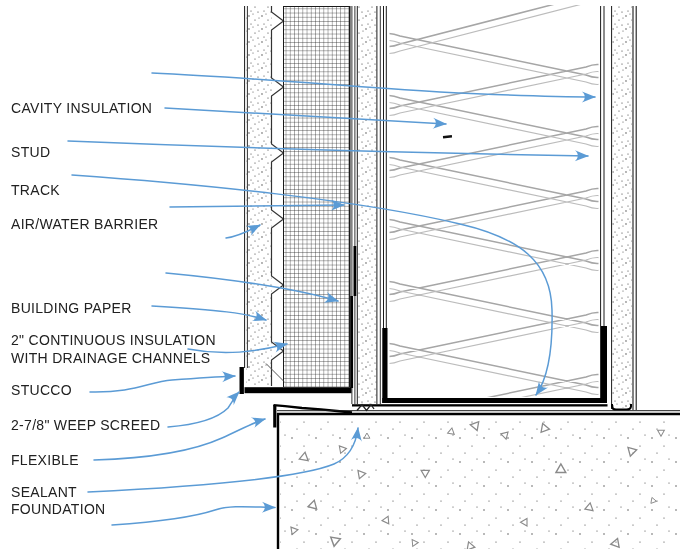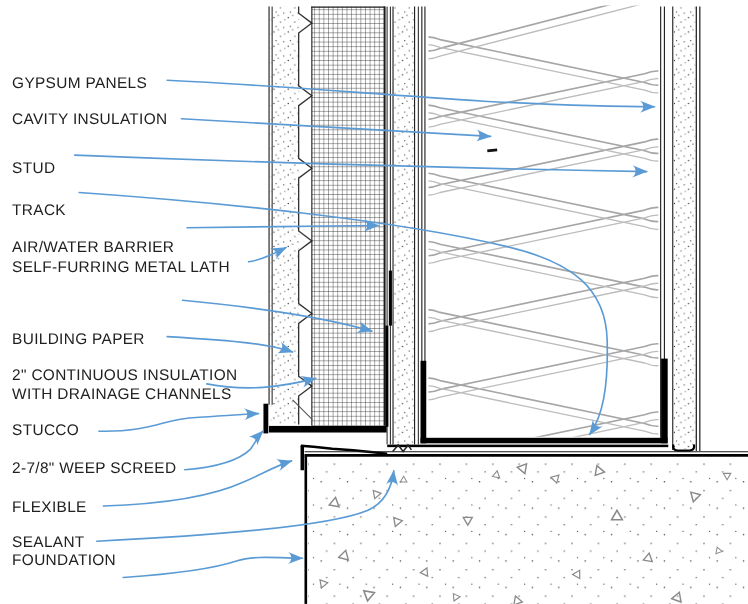--- a/index.html
+++ b/index.html
@@ -163,26 +163,24 @@
       <path d="M152 306 C220 310 245 313 266 320" marker-end="url(#arrBlue)"></path>
       <path d="M188 349 C225 356 255 352 287 344" marker-end="url(#arrBlue)"></path>
       <path d="M90 392 C135 393 148 382 172 380 C200 378 215 377 235 376" marker-end="url(#arrBlue)"></path>
       <path d="M168 427 C205 424 220 416 228 408 C232 402 236 395 239 392" marker-end="url(#arrBlue)"></path>
       <path d="M94 460 C160 458 200 448 222 438 C240 430 252 423 265 419" marker-end="url(#arrBlue)"></path>
       <path d="M88 492 C190 487 300 478 334 464 C350 457 356 444 358 428" marker-end="url(#arrBlue)"></path>
       <path d="M112 525 C170 521 200 515 215 510 C230 505 250 507 275 507.5" marker-end="url(#arrBlue)"></path>
     </g>
   </svg>
 
-  <div class="lbl" style="top:67px">GYPSUM PANELS</div>
   <div class="lbl" style="top:100px">CAVITY INSULATION</div>
   <div class="lbl" style="top:144px">STUD</div>
   <div class="lbl" style="top:182px">TRACK</div>
   <div class="lbl" style="top:216px">AIR/WATER BARRIER</div>
-  <div class="lbl" style="top:234px">SELF-FURRING METAL LATH</div>
   <div class="lbl" style="top:300px">BUILDING PAPER</div>
   <div class="lbl" style="top:332px">
     <span>2" CONTINUOUS INSULATION</span><br>
     <span>WITH DRAINAGE CHANNELS</span>
   </div>
   <div class="lbl" style="top:382px">STUCCO</div>
   <div class="lbl" style="top:417px">2-7/8" WEEP SCREED</div>
   <div class="lbl" style="top:452px">FLEXIBLE</div>
   <div class="lbl" style="top:484px">SEALANT</div>
   <div class="lbl" style="top:501px">FOUNDATION</div>

